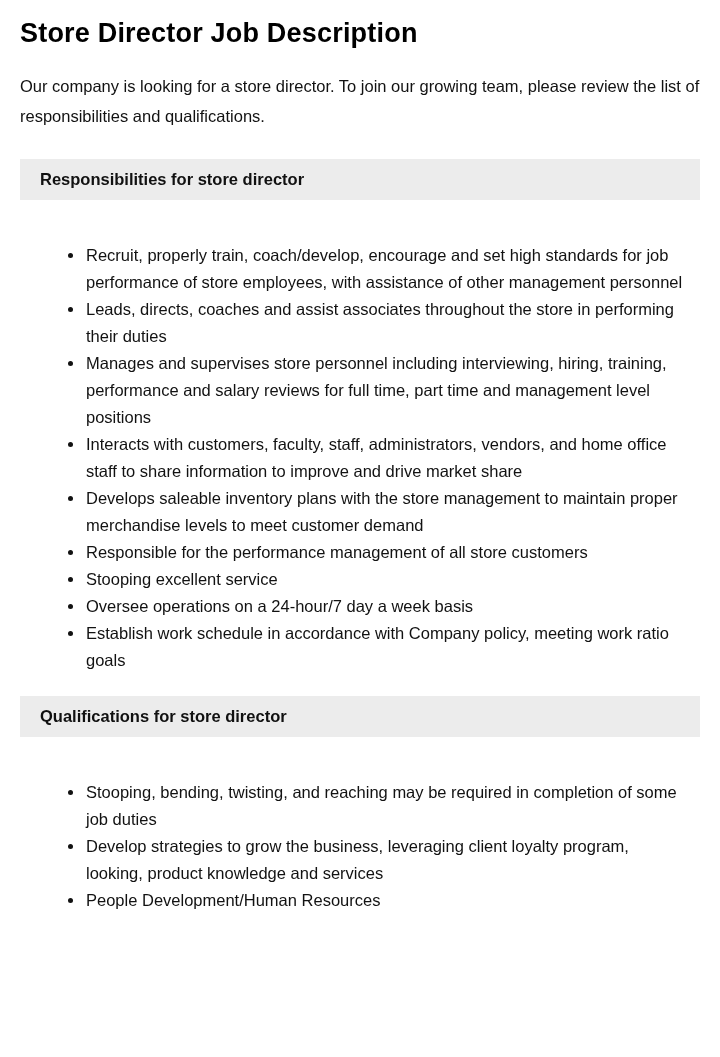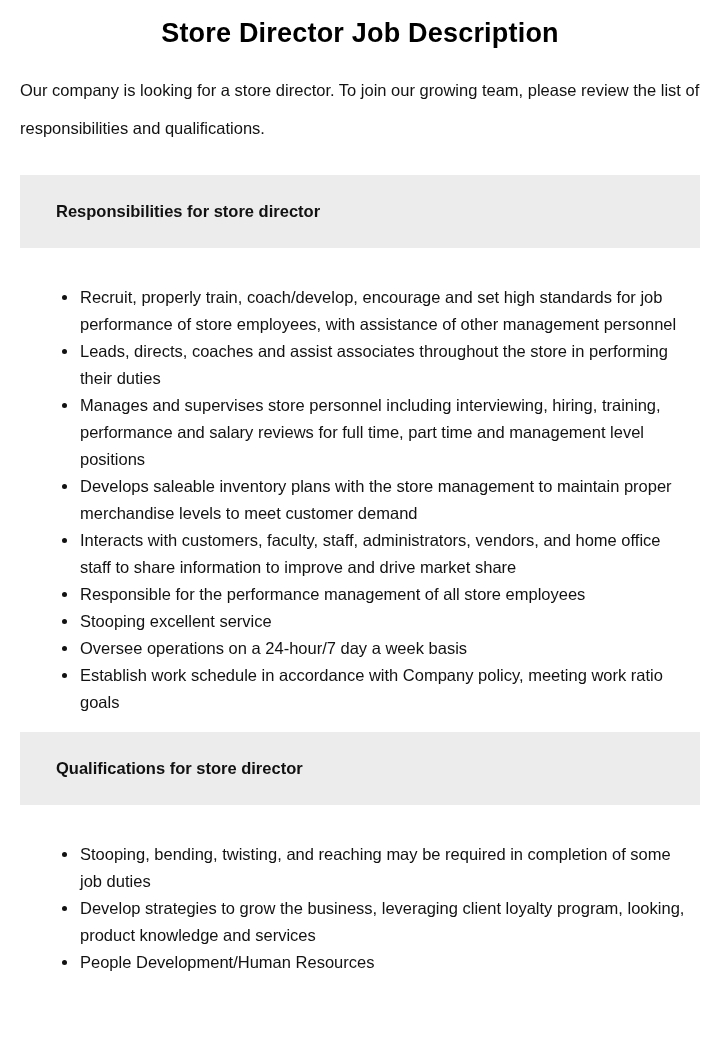--- a/index.html
+++ b/index.html
@@ -12,46 +12,46 @@
   }
   .page {
     width: 720px;
     min-height: 1057px;
     margin: 0 auto;
     background: #ffffff;
     padding: 0 20px 10px 20px;
     overflow: hidden;
   }
   .page-title {
-    text-align: center;
+    text-align: left;
     font-size: 27px;
     font-weight: 700;
     letter-spacing: 0.2px;
     margin: 0;
     padding: 18px 0 22px 0;
     color: #000000;
   }
   .intro {
     font-size: 16.5px;
-    line-height: 38px;
+    line-height: 30px;
     margin: 0 0 28px 0;
   }
   .section-header {
     background: #ececec;
     padding: 11px 20px;
     margin: 0 0 0 0;
   }
   .section-header h2 {
-    margin: 16px;
+    margin: 0;
     font-size: 16.5px;
     font-weight: 700;
     color: #111111;
   }
   ul.bullet-list {
-    margin: 0;
+    margin: 6px;
     padding: 36px 10px 16px 42px;
     list-style: none;
   }
   ul.bullet-list li {
     position: relative;
     font-size: 16.5px;
     line-height: 27px;
     padding-left: 18px;
     margin: 0;
   }
@@ -79,23 +79,23 @@
   <p class="intro">Our company is looking for a store director. To join our growing team, please review the list of responsibilities and qualifications.</p>
 
   <div class="section-header">
     <h2>Responsibilities for store director</h2>
   </div>
 
   <ul class="bullet-list">
     <li>Recruit, properly train, coach/develop, encourage and set high standards for job performance of store employees, with assistance of other management personnel</li>
     <li>Leads, directs, coaches and assist associates throughout the store in performing their duties</li>
     <li>Manages and supervises store personnel including interviewing, hiring, training, performance and salary reviews for full time, part time and management level positions</li>
+    <li>Interacts with customers, faculty, staff, administrators, vendors, and home office staff to share information to improve and drive market share</li>
     <li>Develops saleable inventory plans with the store management to maintain proper merchandise levels to meet customer demand</li>
-    <li>Interacts with customers, faculty, staff, administrators, vendors, and home office staff to share information to improve and drive market share</li>
-    <li>Responsible for the performance management of all store employees</li>
+    <li>Responsible for the performance management of all store customers</li>
     <li>Stooping excellent service</li>
     <li>Oversee operations on a 24-hour/7 day a week basis</li>
     <li>Establish work schedule in accordance with Company policy, meeting work ratio goals</li>
   </ul>
 
   <div class="section-header">
     <h2>Qualifications for store director</h2>
   </div>
 
   <ul class="bullet-list qual-list">

